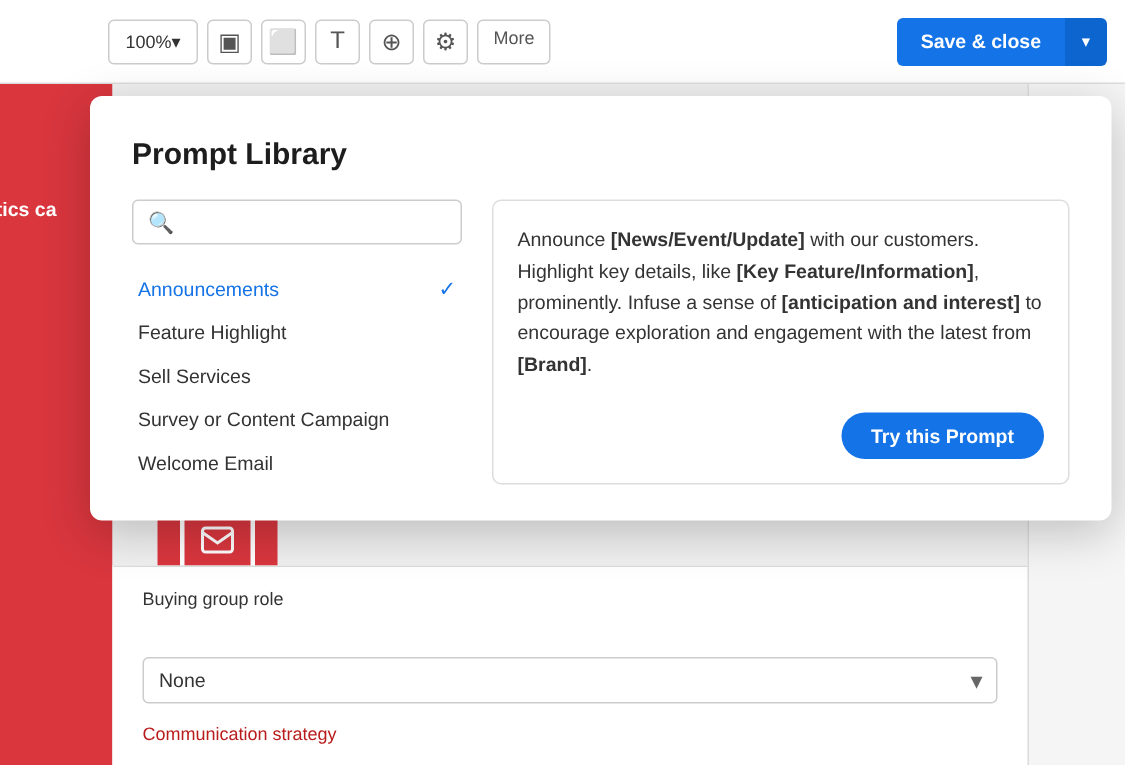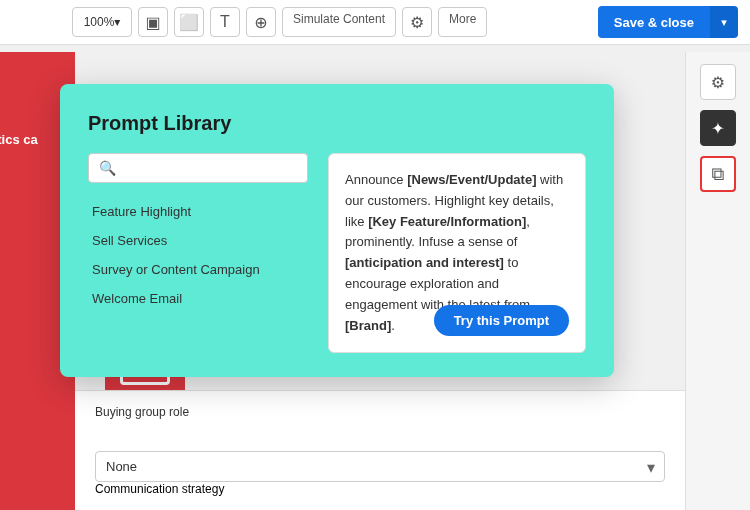--- a/index.html
+++ b/index.html
@@ -11,21 +11,21 @@
       background: #f0f0f0;
       position: relative;
     }
 
     
     .top-toolbar {
       position: absolute;
       top: 0;
       left: 0;
       right: 0;
-      height: 45px;
+      height: 56px;
       background: #fff;
       border-bottom: 1px solid #ddd;
       display: flex;
       align-items: center;
       justify-content: flex-end;
       padding: 0 12px;
       gap: 8px;
       z-index: 1;
     }
 
@@ -222,22 +222,22 @@
       position: absolute;
       right: 10px;
       top: 50%;
       transform: translateY(-50%);
       color: #666;
       pointer-events: none;
     }
 
     .comm-strategy-label {
       font-size: 12px;
-      color: #000000;
-      margin-top: 0;
+      color: #b91c1c;
+      margin-top: 13px;
     }
 
     
     .icon-box {
       position: absolute;
       bottom: 110px;
       left: 30px;
       width: 80px;
       height: 80px;
       background: #d9363e;
@@ -262,24 +262,24 @@
       top: 0;
       left: 0;
       right: 0;
       bottom: 0;
       z-index: 100;
     }
 
     
     .modal {
       position: absolute;
-      top: 32px;
+      top: 12px;
       left: 60px;
-      width: 554px;
-      background: #5eead4;
+      width: 681px;
+      background: #ffffff;
       border-radius: 8px;
       box-shadow: 0 8px 32px rgba(0,0,0,0.22);
       padding: 28px 28px 24px 28px;
       z-index: 101;
     }
 
     .modal-title {
       font-size: 20px;
       font-weight: 700;
       color: #1d1d1d;
@@ -388,21 +388,20 @@
 </head>
 <body>
 
 <div class="top-toolbar">
   <div class="toolbar-tools">
     <div class="toolbar-btn-icon" style="width:60px; font-size:12px; color:#333;">100%▾</div>
     <div class="toolbar-btn-icon">▣</div>
     <div class="toolbar-btn-icon">⬜</div>
     <div class="toolbar-btn-icon">T</div>
     <div class="toolbar-btn-icon">⊕</div>
-    <div class="simulate-btn">Simulate Content</div>
     <div class="toolbar-btn-icon">⚙</div>
     <div class="more-btn">More</div>
   </div>
   <div class="save-close-group">
     <button class="save-close-btn">Save &amp; close</button>
     <button class="save-close-arrow">
       <span>▾</span>
     </button>
   </div>
 </div>
@@ -453,20 +452,24 @@
     <div class="modal">
       <div class="modal-title">Prompt Library</div>
       <div class="modal-body">
 
         <div class="prompt-list-section">
           <div class="search-box">
             <span class="search-icon">🔍</span>
             <input class="search-input" type="text" placeholder="" style="">
           </div>
           <ul class="prompt-list">
+            <li class="active">
+              <span>Announcements</span>
+              <span class="check-icon">✓</span>
+            </li>
             <li>
               <span>Feature Highlight</span>
             </li>
             <li>
               <span>Sell Services</span>
             </li>
             <li>
               <span>Survey or Content Campaign</span>
             </li>
             <li>

